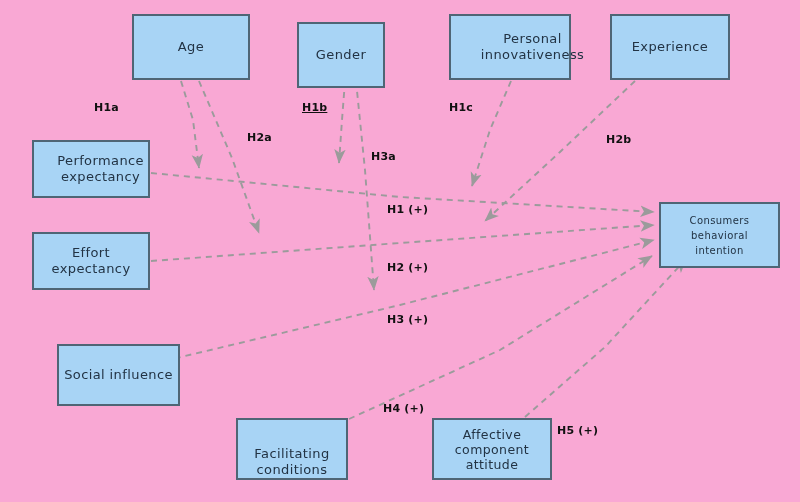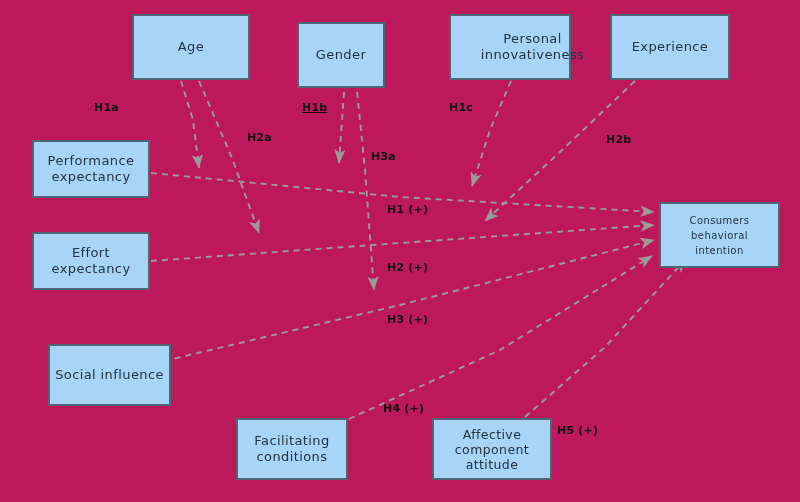--- a/index.html
+++ b/index.html
@@ -7,21 +7,21 @@
     padding: 0;
     background: #ffffff;
   }
   body {
     font-family: "DejaVu Sans", sans-serif;
   }
   #canvas {
     position: relative;
     width: 800px;
     height: 502px;
-    background: #be185d;
+    background: #f9a8d4;
     overflow: hidden;
   }
   #wires {
     position: absolute;
     left: 0;
     top: 0;
     width: 800px;
     height: 502px;
   }
   .node {
@@ -102,33 +102,33 @@
   </div>
 
   <div class="node" style="left:449px; top:14px; width:122px; height:66px;padding-left:45px;">
     <span>Personal<br>innovativeness</span>
   </div>
 
   <div class="node" style="left:610px; top:14px; width:120px; height:66px;">
     <span>Experience</span>
   </div>
 
-  <div class="node" style="left:32px; top:140px; width:118px; height:58px;">
+  <div class="node" style="left:32px; top:140px; width:118px; height:58px;justify-content:flex-end;">
     <span>Performance<br>expectancy</span>
   </div>
 
   <div class="node" style="left:32px; top:232px; width:118px; height:58px;">
     <span>Effort<br>expectancy</span>
   </div>
 
-  <div class="node" style="left:48px; top:344px; width:123px; height:62px;">
+  <div class="node" style="left:57px; top:344px; width:123px; height:62px;">
     <span>Social influence</span>
   </div>
 
-  <div class="node" style="left:236px; top:418px; width:112px; height:62px;">
+  <div class="node" style="left:236px; top:418px; width:112px; height:62px;align-items:flex-end;">
     <span>Facilitating<br>conditions</span>
   </div>
 
   <div class="node" style="left:432px; top:418px; width:120px; height:62px; font-size:12.5px; line-height:15px;">
     <span>Affective<br>component<br>attitude</span>
   </div>
 
   <div class="node" style="left:659px; top:202px; width:121px; height:66px; font-size:10px; line-height:15px;">
     <span>Consumers<br>behavioral<br>intention</span>
   </div>

